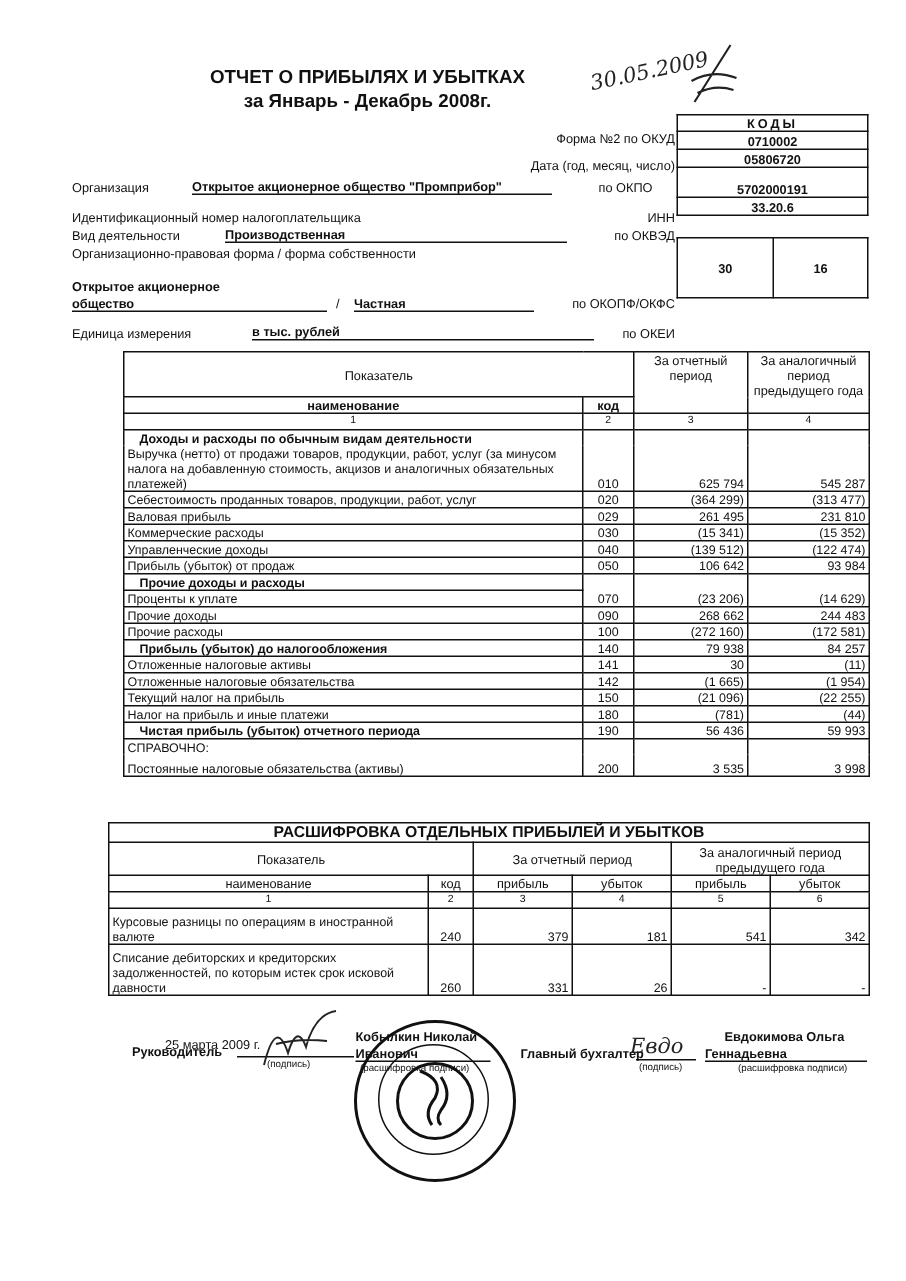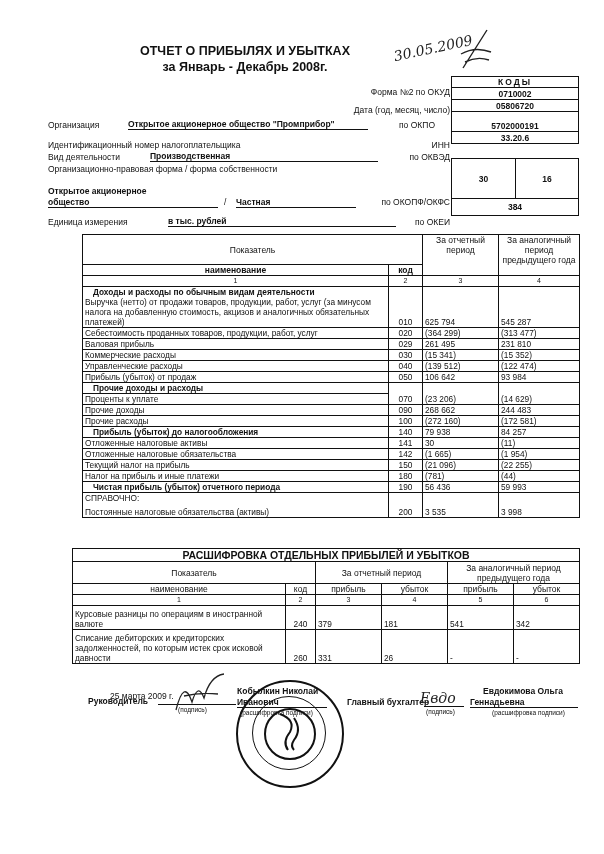--- a/index.html
+++ b/index.html
@@ -5,21 +5,21 @@
   html,body{margin:0;padding:0;background:#fff;}
   body{width:604px;height:854px;position:relative;overflow:hidden;font-family:"Liberation Sans",sans-serif;color:#111;}
   .abs{position:absolute;}
   .title{font-weight:bold;font-size:12.5px;text-align:center;left:120px;width:250px;}
   .lbl{font-size:8.5px;white-space:nowrap;}
   .val{font-size:8.5px;font-weight:bold;white-space:nowrap;}
   .uline{border-bottom:1px solid #111;}
   table{border-collapse:collapse;}
   .codes td{border:1px solid #111;font-size:8.5px;font-weight:bold;text-align:center;padding:0;}
   .main td{border:1px solid #111;font-size:8.3px;padding:0 2px;line-height:10px;vertical-align:bottom;}
-  .main td.num{}
+  .main td.num{text-align:right;}
   .main td.code{text-align:center;}
   .main td.hdr{text-align:center;vertical-align:top;font-size:8.5px;}
   .main td.sec{font-weight:bold;padding-left:10px;}
   .bold{font-weight:bold;}
   .sig{font-family:"DejaVu Serif",serif;font-style:italic;color:#222;}
   .stamp{border:2px solid #111;border-radius:50%;}
 </style>
 </head>
 <body>
 
@@ -48,23 +48,20 @@
         <td colspan="3">33.20.6</td>
       </tr>
 </tbody>
   </table>
 <table class="codes abs" style="left:451px;top:158px;width:128px;">
   <tbody>
       <tr style="height:40px;">
     <td style="width:63px;">30</td>
     <td>16</td>
   </tr>
-  <tr style="height:17px;">
-        <td colspan="2">384</td>
-      </tr>
 </tbody>
   </table>
 
 <div class="abs lbl" style="right:154px;top:87px;">Форма №2 по ОКУД</div>
 <div class="abs lbl" style="right:154px;top:105px;">Дата (год, месяц, число)</div>
 <div class="abs lbl" style="right:169px;top:120px;">по ОКПО</div>
 <div class="abs lbl" style="right:154px;top:140px;">ИНН</div>
 <div class="abs lbl" style="right:154px;top:152px;">по ОКВЭД</div>
 <div class="abs lbl" style="right:154px;top:197px;">по ОКОПФ/ОКФС</div>
 <div class="abs lbl" style="right:154px;top:217px;">по ОКЕИ</div>
@@ -126,21 +123,21 @@
         <td class="num">261 495</td>
         <td class="num">231 810</td>
       </tr>
   <tr>
         <td>Коммерческие расходы</td>
         <td class="code">030</td>
         <td class="num">(15 341)</td>
         <td class="num">(15 352)</td>
       </tr>
   <tr>
-        <td>Управленческие расходы</td>
+        <td>Управленческие доходы</td>
         <td class="code">040</td>
         <td class="num">(139 512)</td>
         <td class="num">(122 474)</td>
       </tr>
   <tr>
         <td>Прибыль (убыток) от продаж</td>
         <td class="code">050</td>
         <td class="num">106 642</td>
         <td class="num">93 984</td>
       </tr>

